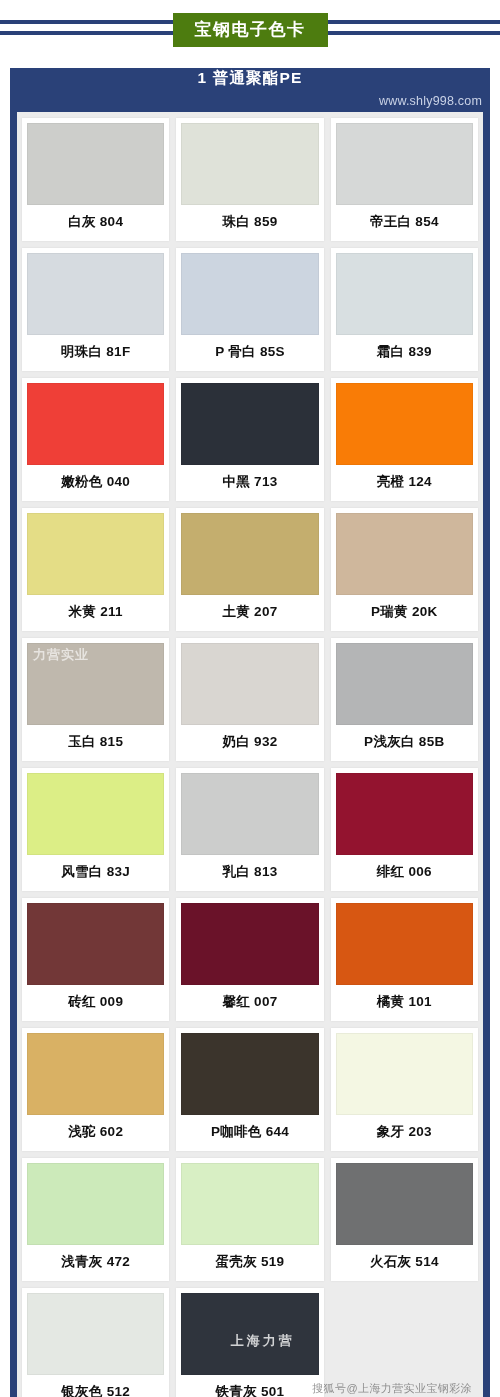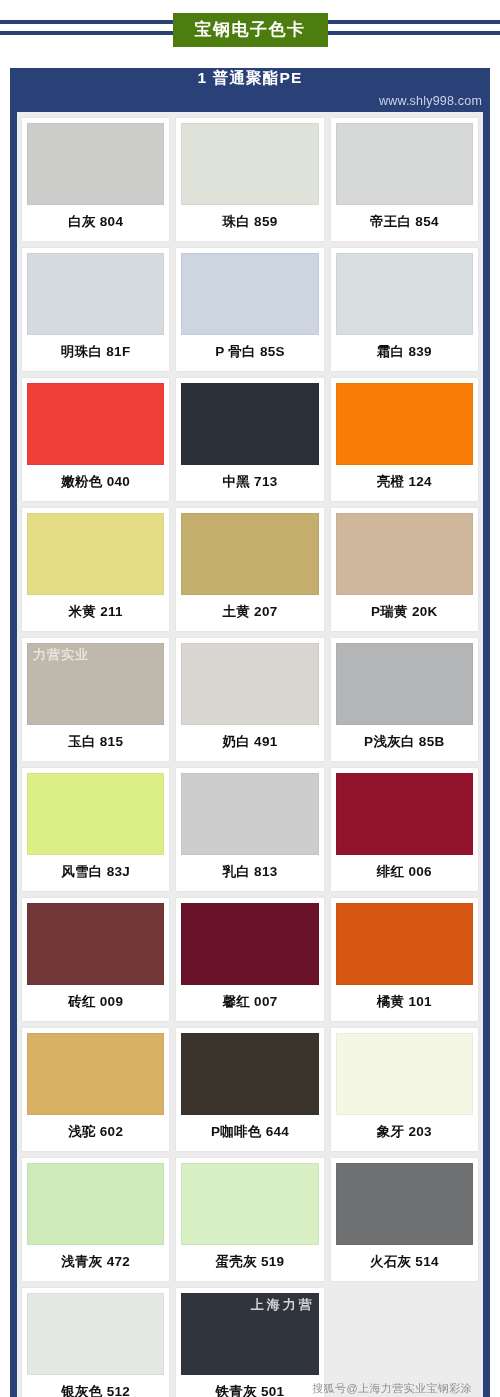--- a/index.html
+++ b/index.html
@@ -137,23 +137,24 @@
     left: 6px;
     top: 3px;
     font-size: 13px;
     font-weight: bold;
     color: rgba(255,255,255,0.62);
     letter-spacing: 1px;
     pointer-events: none;
   }
   .swatch-wm.right {
     left: auto;
-    right: 4px;
+    right: 24px;
     color: rgba(255,255,255,0.78);
     letter-spacing: 3px;
+    margin-top: 36px;
   }
 
   .bottom-watermark {
     position: absolute;
     right: 11px;
     bottom: 1px;
     font-size: 11px;
     color: rgba(60,60,60,0.55);
     letter-spacing: 0.4px;
     white-space: nowrap;
@@ -231,21 +232,21 @@
           <div class="swatch-label">P瑞黄 20K</div>
         </div>
         <div class="swatch-cell">
           <div class="swatch-color" style="background: rgb(191, 184, 173);">
             <div class="swatch-wm">力营实业</div>
           </div>
           <div class="swatch-label">玉白 815</div>
         </div>
         <div class="swatch-cell">
           <div class="swatch-color" style="background: rgb(217, 214, 209);"></div>
-          <div class="swatch-label">奶白 491</div>
+          <div class="swatch-label">奶白 932</div>
         </div>
         <div class="swatch-cell">
           <div class="swatch-color" style="background: rgb(180, 181, 182);"></div>
           <div class="swatch-label">P浅灰白 85B</div>
         </div>
         <div class="swatch-cell">
           <div class="swatch-color" style="background: rgb(220, 238, 134);"></div>
           <div class="swatch-label">风雪白 83J</div>
         </div>
         <div class="swatch-cell">

